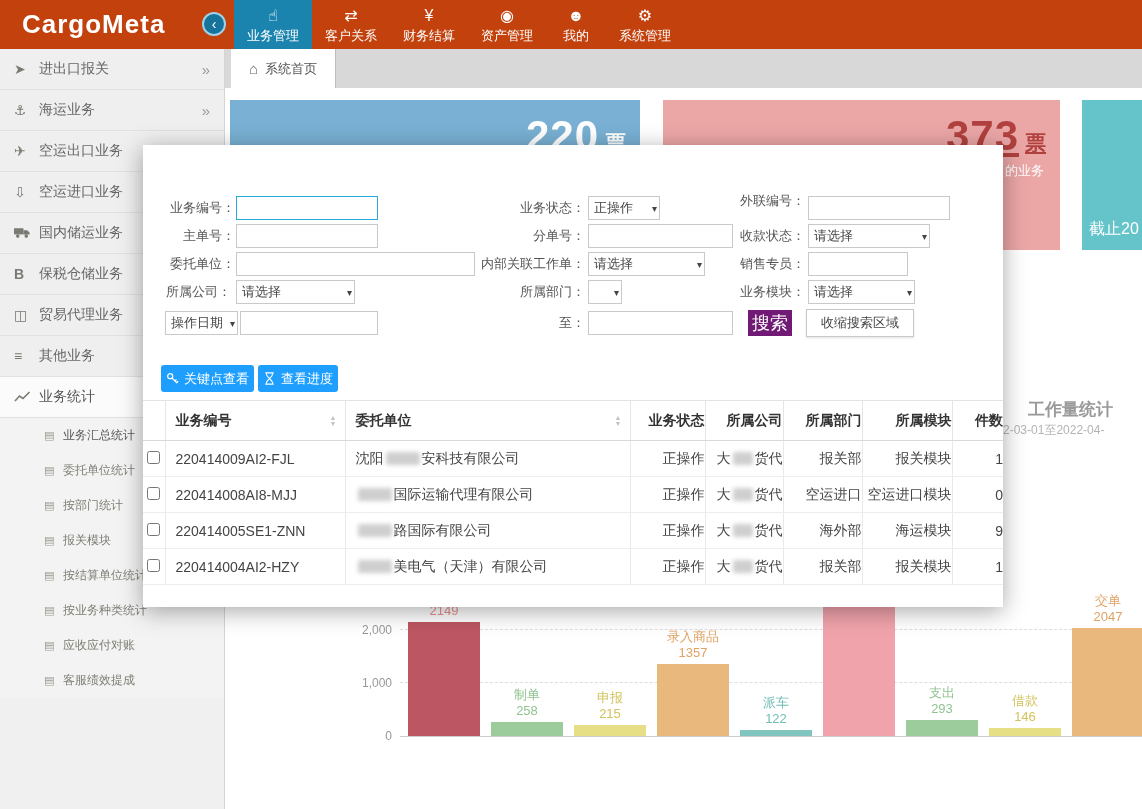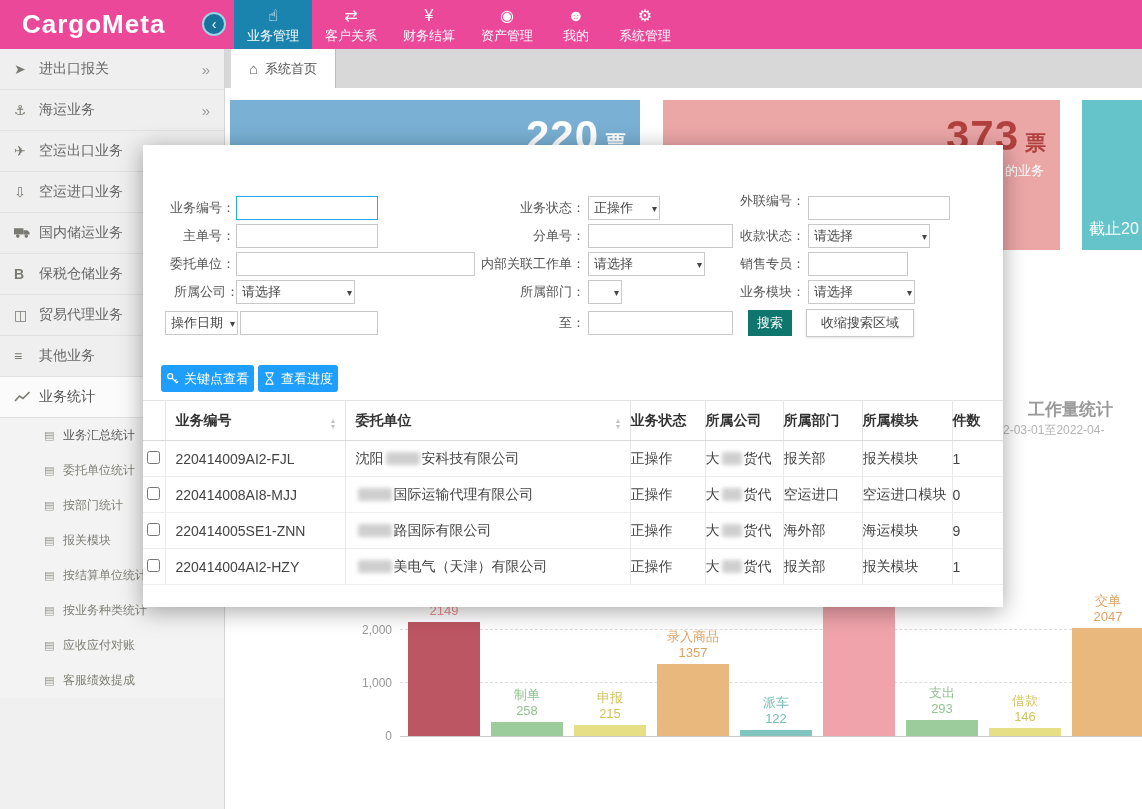--- a/index.html
+++ b/index.html
@@ -1,20 +1,20 @@
 <!DOCTYPE html>
 <html><head>
 <meta charset="utf-8">
 <style>
   *{margin:0;padding:0;box-sizing:border-box;}
   html,body{width:1142px;height:809px;overflow:hidden;}
   body{font-family:"Liberation Sans","DejaVu Sans",sans-serif;font-size:13px;background:#fff;position:relative;color:#333;}
 
   
-  .header{position:absolute;left:0;top:0;width:1142px;height:49px;background:#ec4899;display:flex;z-index:30;}
+  .header{position:absolute;left:0;top:0;width:1142px;height:49px;background:#c2410c;display:flex;z-index:30;}
   .logo{width:200px;color:#fff;font-size:26px;font-weight:bold;line-height:49px;padding-left:22px;letter-spacing:1px;}
   .collapse-btn{width:24px;height:24px;border-radius:50%;background:#16739c;color:#fff;display:flex;align-items:center;justify-content:center;font-size:14px;margin:12px 8px 0 2px;cursor:pointer;border:2px solid #9ed2e6;flex:none;}
   .nav{display:flex;}
   .nav-item{padding:6px 13px 0;color:#fff;text-align:center;font-size:13px;cursor:pointer;min-width:60px;}
   .nav-item.active{background:#1a84ae;}
   .nav-ico{height:20px;font-size:16px;line-height:20px;display:block;margin-bottom:1px;}
 
   
   .sidebar{position:absolute;left:0;top:49px;width:225px;bottom:0;background:#f0f0f0;border-right:1px solid #d5d5d5;z-index:5;}
   .side-item{height:41px;display:flex;align-items:center;padding:0 14px;border-bottom:1px solid #e1e1e1;color:#666;font-size:14px;cursor:pointer;background:#efefef;}
@@ -33,21 +33,21 @@
 
   
   .content{position:absolute;left:225px;top:88px;right:0;bottom:0;background:#fff;z-index:1;}
   .card{position:absolute;top:12px;height:150px;}
   .card1{left:5px;width:410px;background:#79b0d3;}
   .card2{left:438px;width:397px;background:#eba6a6;}
   .card3{left:857px;right:0;background:#65c4ca;}
   .card-num-row{text-align:right;padding:12px 14px 0 0;color:#fff;}
   .card-num{font-size:42px;font-weight:bold;letter-spacing:1px;}
   .card-unit{font-size:21px;font-weight:bold;margin-left:6px;}
-  .card2 .card-num,.card2 .card-unit{color:#b0413e;}
+  .card2 .card-num,.card2 .card-unit{color:#b0413e;text-decoration:underline;}
   .card-subtitle{text-align:right;padding:0 16px 0 0;color:#fff;font-size:13px;margin-top:2px;}
   .card-badge{position:absolute;left:7px;bottom:10px;color:#fff;font-size:16px;}
 
   
   .chart{position:absolute;left:0;top:0;right:0;bottom:0;}
   .chart-title{position:absolute;left:803px;top:310px;font-size:17px;font-weight:bold;color:#999;text-align:right;}
   .chart-subtitle{position:absolute;left:758px;top:334px;font-size:12px;color:#b3b3b3;white-space:nowrap;}
   .ytick{position:absolute;left:112px;width:55px;text-align:right;font-size:12px;color:#999;}
   .plot{position:absolute;left:175px;top:249px;width:742px;height:400px;border-bottom:1px solid #ccc;overflow:hidden;}
   .grid{position:absolute;left:0;right:0;border-top:1px dashed #ddd;}
@@ -55,34 +55,34 @@
   .bar-label{position:absolute;width:92px;text-align:center;font-size:13px;line-height:16px;white-space:nowrap;}
 
   
   .modal{position:absolute;left:143px;top:145px;width:860px;height:462px;background:#fff;box-shadow:0 4px 22px rgba(0,0,0,.35);z-index:20;overflow:hidden;}
   .breadcrumb{padding:14px 18px 12px;font-size:14px;color:#444;border-bottom:1px solid #ebebeb;}
   .fld-label{position:absolute;font-size:13px;color:#555;text-align:right;line-height:24px;}
   .inp{position:absolute;height:24px;border:1px solid #c9c9c9;font-size:13px;padding:0 5px;color:#333;background:#fff;font-family:inherit;}
   .inp.focus{border:1px solid #2aabdf;}
   .sel{position:absolute;height:24px;border:1px solid #c9c9c9;background:#fff;font-size:13px;color:#444;display:flex;align-items:center;padding:0 2px 0 5px;cursor:pointer;}
   .sel .arr{margin-left:auto;font-size:10px;color:#444;padding-left:4px;}
-  .btn-search{position:absolute;background:#0f766e;color:#fff;border:none;font-size:13px;cursor:pointer;font-family:inherit;}
+  .btn-search{position:absolute;background:#701a75;color:#fff;border:none;font-size:18px;cursor:pointer;font-family:inherit;}
   .btn-plain{position:absolute;background:#fff;border:1px solid #c9c9c9;font-size:13px;color:#444;cursor:pointer;box-shadow:0 1px 2px rgba(0,0,0,.12);font-family:inherit;}
   .btn-blue{position:absolute;background:#1e9fff;color:#fff;border:none;border-radius:3px;font-size:13px;cursor:pointer;display:flex;align-items:center;justify-content:center;gap:5px;font-family:inherit;}
   .btn-blue svg{width:13px;height:13px;}
 
   
   .tbl{position:absolute;left:0;top:255px;width:860px;border-collapse:collapse;table-layout:fixed;font-size:14px;border-top:1px solid #e3e3e3;}
   .tbl th{height:40px;font-weight:bold;color:#333;border-bottom:1px solid #d9d9d9;border-right:1px solid #e5e5e5;background:#fff;}
   .tbl td{height:36px;border-bottom:1px solid #ededed;border-right:1px solid #e9e9e9;color:#444;overflow:hidden;white-space:nowrap;}
   .tbl th:last-child,.tbl td:last-child{border-right:none;}
-  .thwrap{display:flex;align-items:flex-end;padding:0 8px 0 10px;}
+  .thwrap{display:flex;align-items:center;padding:0 8px 0 10px;}
   .sort{display:inline-flex;flex-direction:column;line-height:6px;font-size:7px;color:#c2c2c2;margin-left:auto;cursor:pointer;}
   .sort i{font-style:normal;}
-  .ctr{text-align:left;}
+  .ctr{text-align:right;}
   .c-id{padding-left:10px;color:#333;}
   .c-client{padding-left:10px;color:#555;}
   .c-check{text-align:center;}
   .redact{display:inline-block;height:13px;border-radius:2px;background:#cfcfcf;filter:blur(2px);vertical-align:-2px;margin:0 2px;}
   .rw34{width:34px;} .rw20{width:20px;}
 </style>
 </head>
 <body>
 
 <div class="header">
@@ -276,21 +276,21 @@
   <span class="fld-label" style="left:0;top:107px;width:92px;">委托单位：</span>
   <input class="inp" style="left: 93px; top: 107px; width: 239px;" value="">
   <span class="fld-label" style="left:300px;top:107px;width:142px;">内部关联工作单：</span>
   <div class="sel" style="left:445px;top:107px;width:117px;">
     <span>请选择</span>
     <span class="arr">▾</span>
   </div>
   <span class="fld-label" style="left:540px;top:107px;width:122px;">销售专员：</span>
   <input class="inp" style="left: 665px; top: 107px; width: 100px;" value="">
 
-  <span class="fld-label" style="left:0;top:135px;width:88px;margin-left:8px;">所属公司：</span>
+  <span class="fld-label" style="left:0;top:135px;width:88px;">所属公司：</span>
   <div class="sel" style="left:93px;top:135px;width:119px;">
     <span>请选择</span>
     <span class="arr">▾</span>
   </div>
   <span class="fld-label" style="left:300px;top:135px;width:142px;">所属部门：</span>
   <div class="sel" style="left:445px;top:135px;width:34px;">
     <span></span>
     <span class="arr">▾</span>
   </div>
   <span class="fld-label" style="left:540px;top:135px;width:122px;">业务模块：</span>

